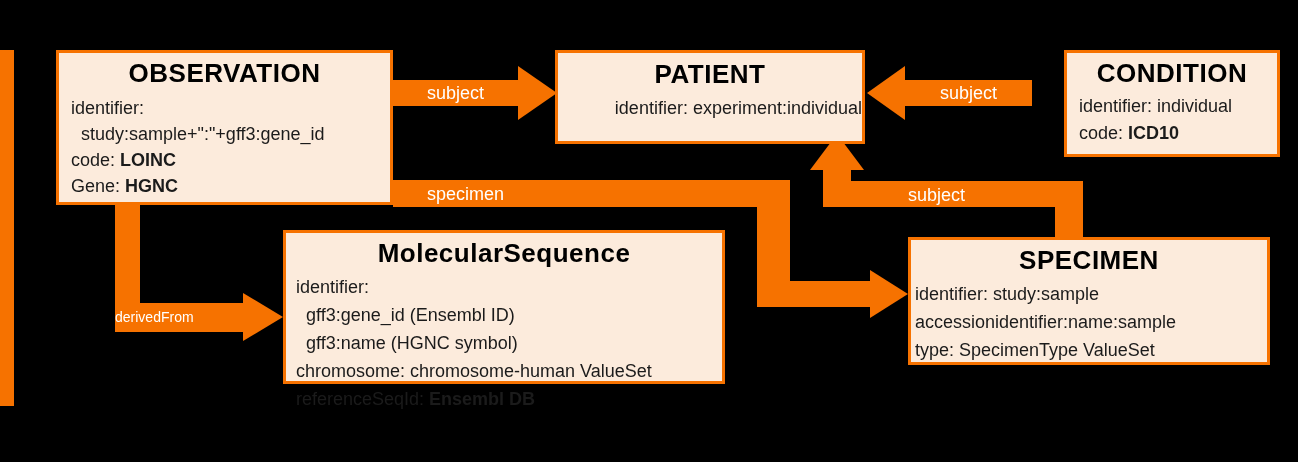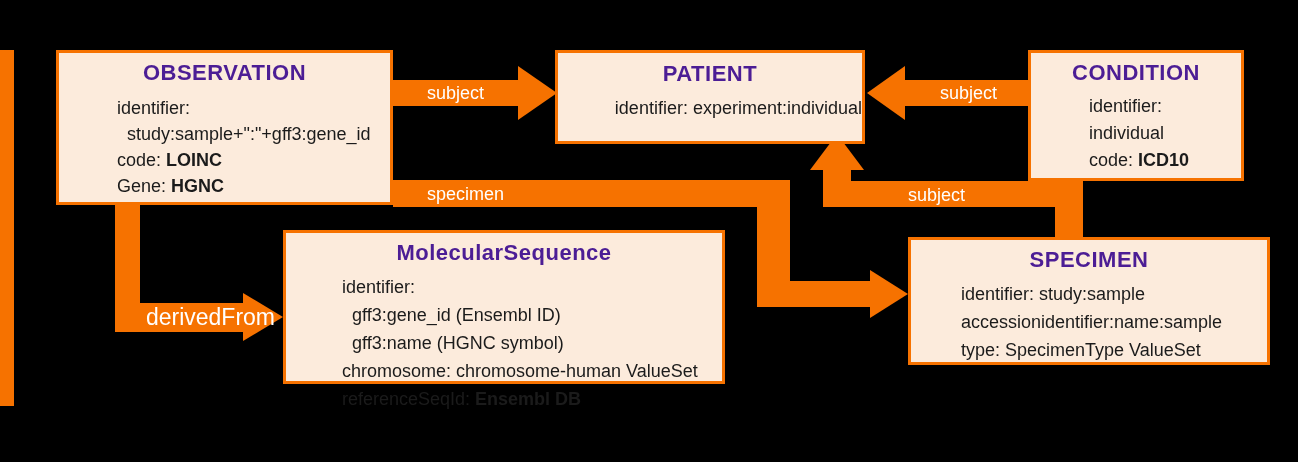--- a/index.html
+++ b/index.html
@@ -23,34 +23,33 @@
   .node {
     position: absolute;
     background: var(--box-fill);
     border: 3px solid var(--accent);
     color: var(--text);
     z-index: 2;
   }
   .node-title {
     text-align: center;
     font-weight: 700;
-    font-size: 22px;
+    font-size: 26px;
     line-height: 40px;
     letter-spacing: .5px;
-    color: #4c1d95;
+    color: #000000;
     white-space: nowrap;
   }
   .node-body { padding: 2px 8px 0 12px; }
   .node-body.centered { padding: 0; text-align: right; }
   .box-line {
     font-size: 18px;
     line-height: 26px;
     white-space: pre-wrap;
     color: var(--text);
-    margin-left: 46px;
   }
   .lh28 .box-line { line-height: 28px; }
   .lh27 .box-line { line-height: 27px; }
   .box-line .b { font-weight: 700; }
   
   .bar {
     position: absolute;
     background: var(--accent);
     z-index: 1;
   }
@@ -89,40 +88,40 @@
 
   <div class="bar" style="left:1055px; top:182px; width:28px; height:56px;"></div>
   <div class="bar" style="left:823px; top:181px; width:260px; height:26px;"></div>
   <div class="bar" style="left:823px; top:165px; width:28px; height:20px;"></div>
   <div class="tri" style="left:810px; top:134px; border-left:27px solid transparent; border-right:27px solid transparent; border-bottom:36px solid var(--accent);"></div>
   <div class="edge-label" style="left:908px; top:182px;">subject</div>
 
   <div class="bar" style="left:115px; top:205px; width:25px; height:127px;"></div>
   <div class="bar" style="left:115px; top:303px; width:128px; height:29px;"></div>
   <div class="tri" style="left:243px; top:293px; border-top:24px solid transparent; border-bottom:24px solid transparent; border-left:40px solid var(--accent);"></div>
-  <div class="edge-label" style="left:115px; top:304px; width:160px; text-align:right; font-size:23px;">derivedFrom</div>
+  <div class="edge-label" style="left:115px; top:304px; width:160px; text-align:left; font-size:14px;">derivedFrom</div>
 
   <div class="node" style="left:56px; top:50px; width:337px; height:155px;">
     <div class="node-title">OBSERVATION</div>
     <div class="node-body">
         <div class="box-line"><span>identifier:</span></div>
         <div class="box-line"><span>  study:sample+":"+gff3:gene_id</span></div>
         <div class="box-line"><span>code: </span><span class="b">LOINC</span></div>
         <div class="box-line"><span>Gene: </span><span class="b">HGNC</span></div>
       </div>
   </div>
 
   <div class="node" style="left:555px; top:50px; width:310px; height:94px;">
     <div class="node-title" style="line-height:42px;">PATIENT</div>
     <div class="node-body centered">
         <div class="box-line"><span>identifier: experiment:individual</span></div>
       </div>
   </div>
 
-  <div class="node" style="left:1028px; top:50px; width:216px; height:131px;">
+  <div class="node" style="left:1064px; top:50px; width:216px; height:107px;">
     <div class="node-title">CONDITION</div>
     <div class="node-body lh27" style="padding-top:0;">
         <div class="box-line"><span>identifier: individual</span></div>
         <div class="box-line"><span>code: </span><span class="b">ICD10</span></div>
       </div>
   </div>
 
   <div class="node" style="left:283px; top:230px; width:442px; height:154px;">
     <div class="node-title">MolecularSequence</div>
     <div class="node-body lh28" style="padding-left:10px; padding-top:0;">

